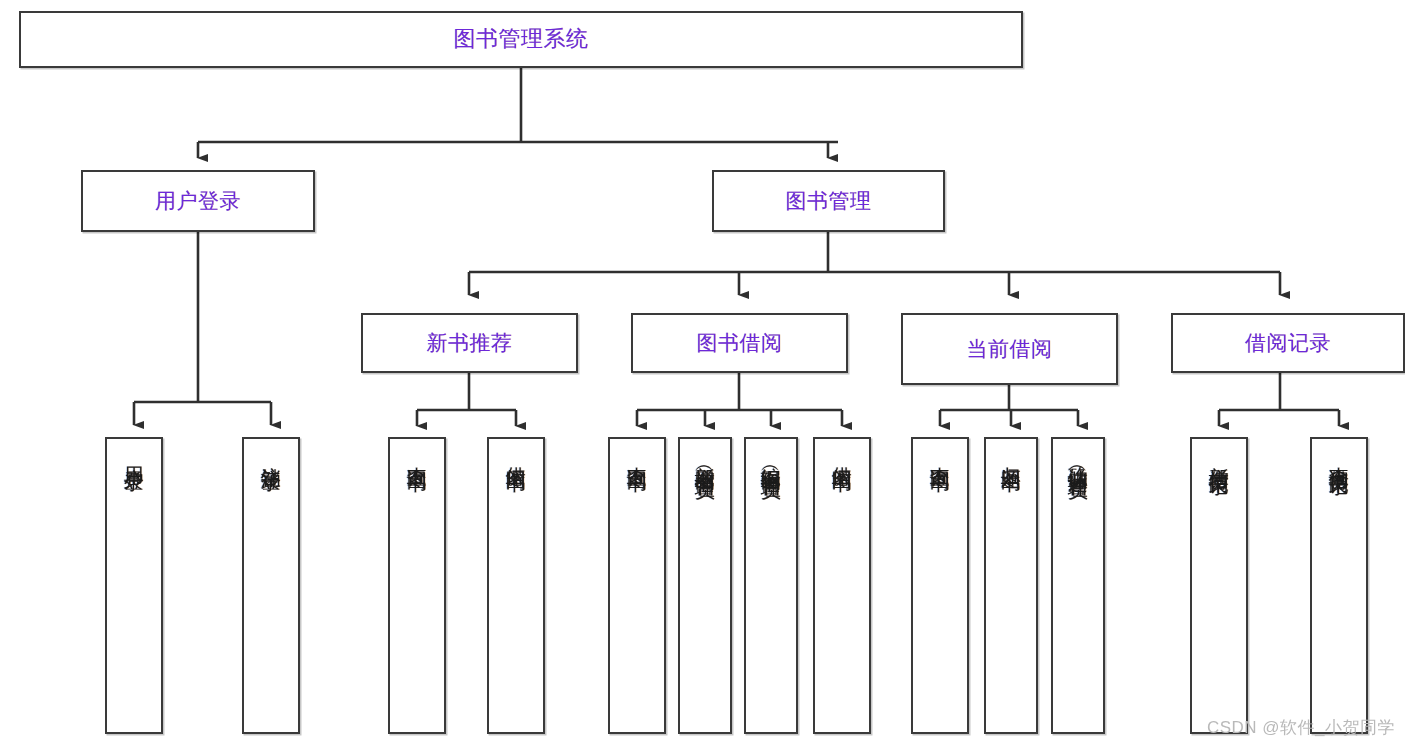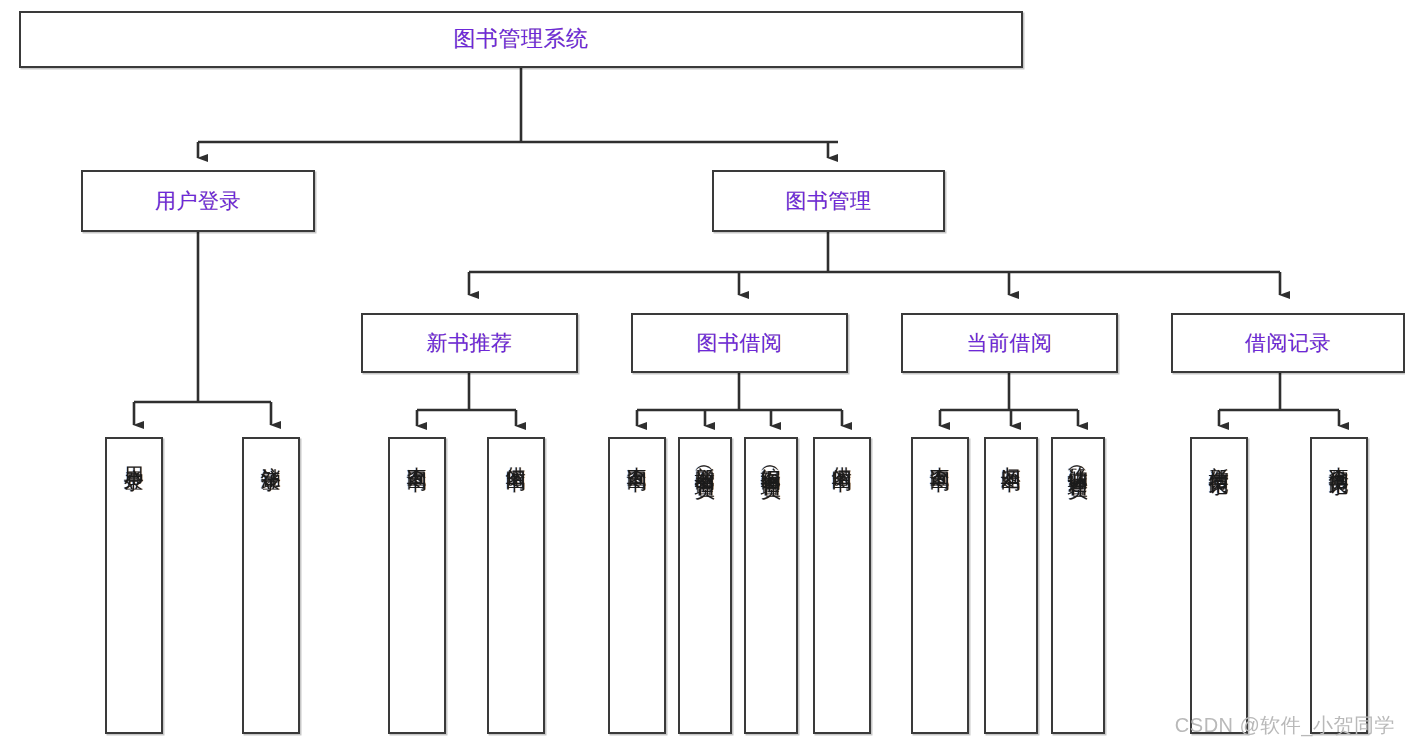--- a/index.html
+++ b/index.html
@@ -59,21 +59,21 @@
     text-orientation: upright;
     line-height: 1.22;
     letter-spacing: 2px;
     white-space: nowrap;
     text-shadow: 0.6px 0 0 rgba(200,120,40,0.30), -0.6px 0 0 rgba(70,130,220,0.28);
   }
   .watermark {
     position: absolute;
     right: 10px;
     bottom: 8px;
-    font-size: 20px;
+    font-size: 17px;
     color: #b9b9b9;
     white-space: nowrap;
     letter-spacing: 0.5px;
   }
 </style>
 </head>
 <body>
 
 <div id="diagram-root">
 
@@ -137,21 +137,21 @@
   <div class="node" id="node-l2-1" style="left: 712px; top: 170px; width: 233px; height: 62px;">
     <span class="node-label-h">图书管理</span>
   </div>
 
   <div class="node" id="node-l3-1" style="left: 631px; top: 313px; width: 217px; height: 60px;">
     <span class="node-label-h">图书借阅</span>
   </div>
   <div class="node" id="node-l3-0" style="left: 361px; top: 313px; width: 217px; height: 60px;">
     <span class="node-label-h">新书推荐</span>
   </div>
-  <div class="node" id="node-l3-2" style="left: 901px; top: 313px; width: 217px; height: 60px;">
+  <div class="node" id="node-l3-2" style="left: 901px; top: 313px; width: 217px; height: 72px;">
     <span class="node-label-h">当前借阅</span>
   </div>
   <div class="node" id="node-l3-3" style="left: 1171px; top: 313px; width: 234px; height: 60px;">
     <span class="node-label-h">借阅记录</span>
   </div>
 
   <div class="node leaf" id="node-leaf-0" style="left: 105px; top: 437px; width: 58px; height: 297px;">
     <span class="node-label-v">用户登录</span>
   </div>
   <div class="node leaf" id="node-leaf-1" style="left: 242px; top: 437px; width: 58px; height: 297px;">

